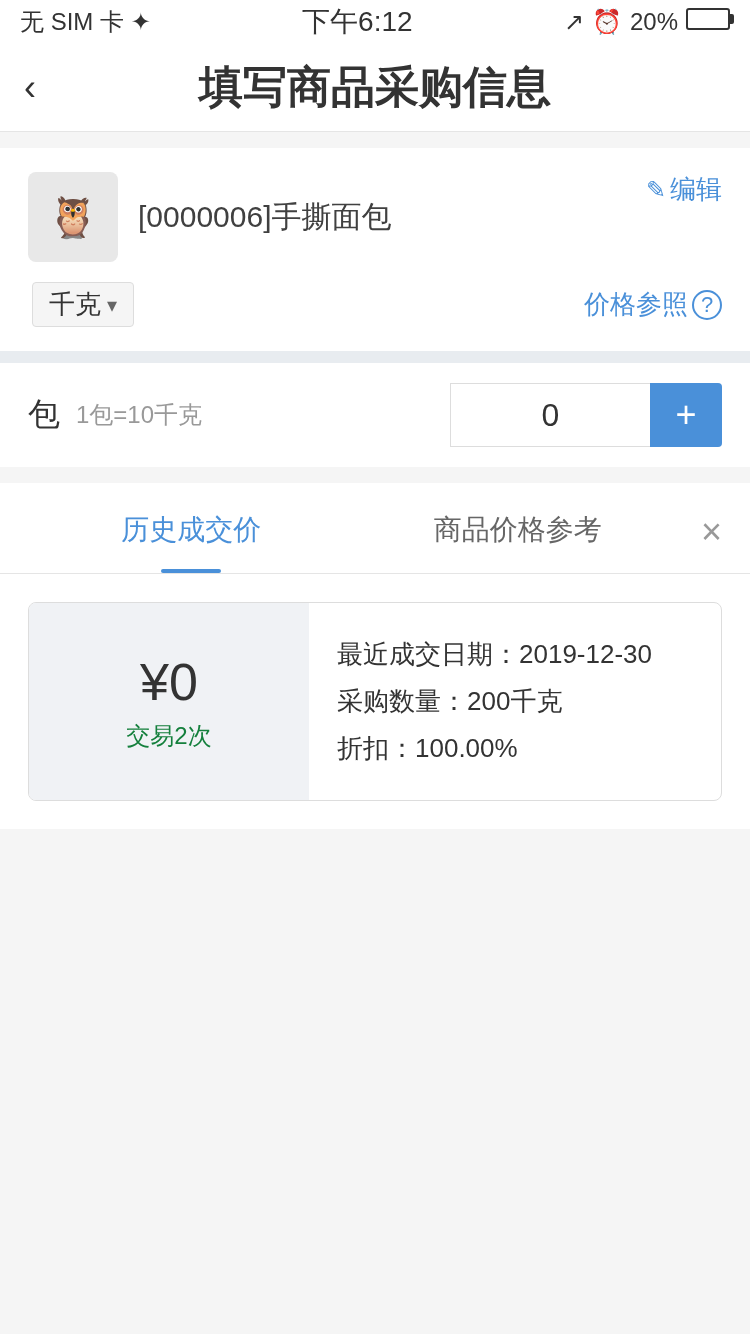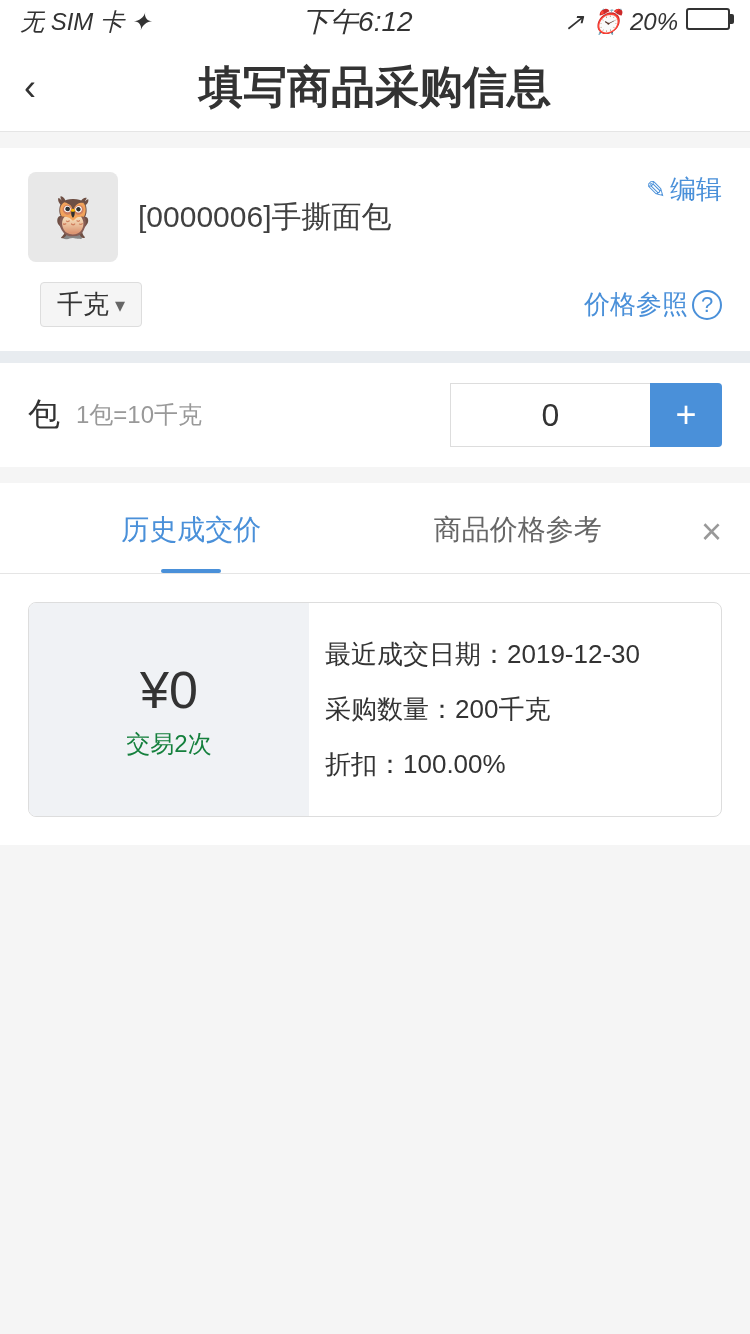--- a/index.html
+++ b/index.html
@@ -17,21 +17,20 @@
     .status-bar {
       width: 100%;
       height: 44px;
       background: #fff;
       display: flex;
       align-items: center;
       justify-content: space-between;
       padding: 0 20px;
       font-size: 24px;
       color: #333;
-      font-style: italic;
     }
     .status-left {
       display: flex;
       align-items: center;
       gap: 10px;
       font-size: 24px;
     }
     .status-center {
       font-size: 28px;
       font-weight: 500;
@@ -153,21 +152,21 @@
     .unit-select {
       background: #f5f5f5;
       border: 1px solid #ddd;
       border-radius: 4px;
       padding: 4px 16px;
       font-size: 26px;
       color: #333;
       display: flex;
       align-items: center;
       gap: 6px;
-      margin-left: 12px;
+      margin-left: 4px;
     }
     .unit-arrow {
       font-size: 20px;
       color: #666;
     }
     .price-ref {
       font-size: 26px;
       color: #4a90d9;
       display: flex;
       align-items: center;
@@ -308,24 +307,24 @@
       font-weight: 500;
       color: #333;
     }
     .price-transactions {
       font-size: 24px;
       color: #15803d;
       margin-top: 8px;
     }
     .price-card-right {
       flex: 1;
-      padding: 32px 16px;
+      padding: 32px 28px;
       display: flex;
       flex-direction: column;
-      gap: 16px;
+      gap: 8px;
     }
     .price-detail-row {
       font-size: 26px;
       color: #333;
       line-height: 1.5;
     }
     .price-detail-label {
       color: #333;
     }
     .price-detail-value {

